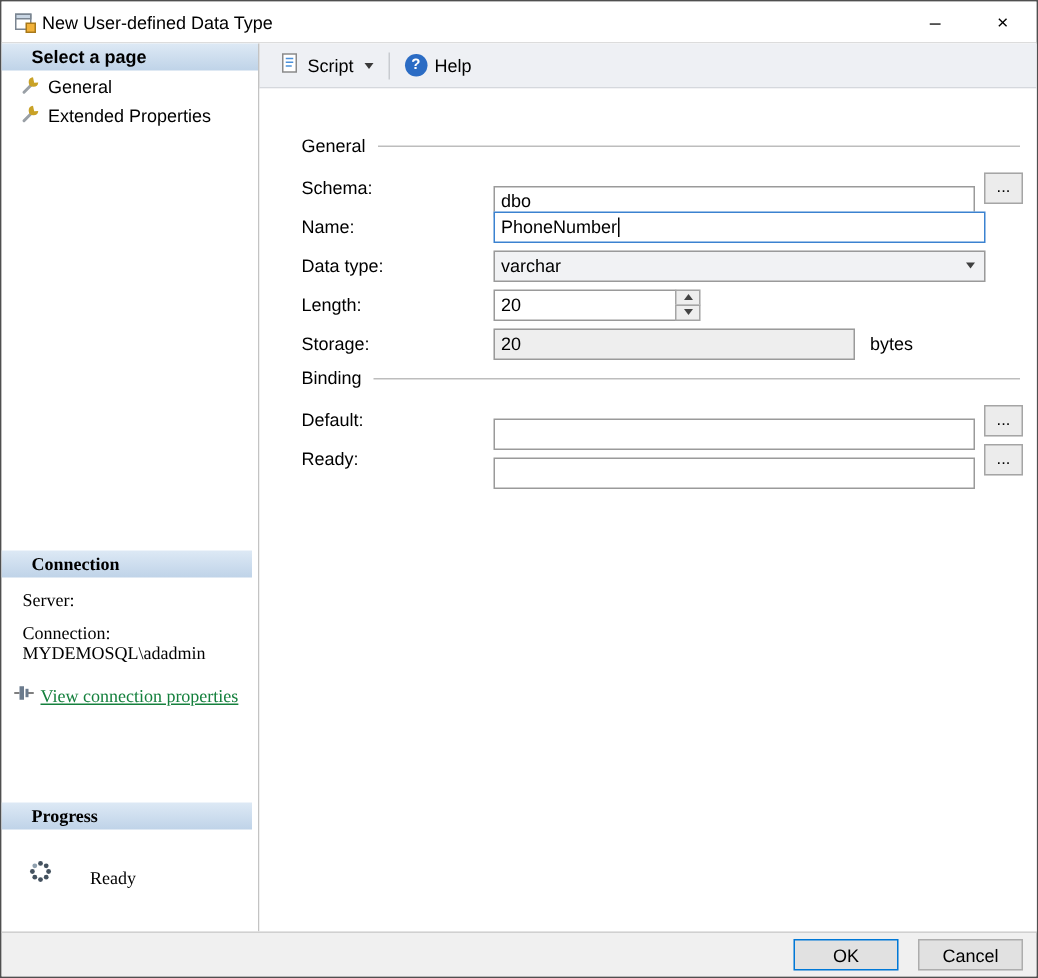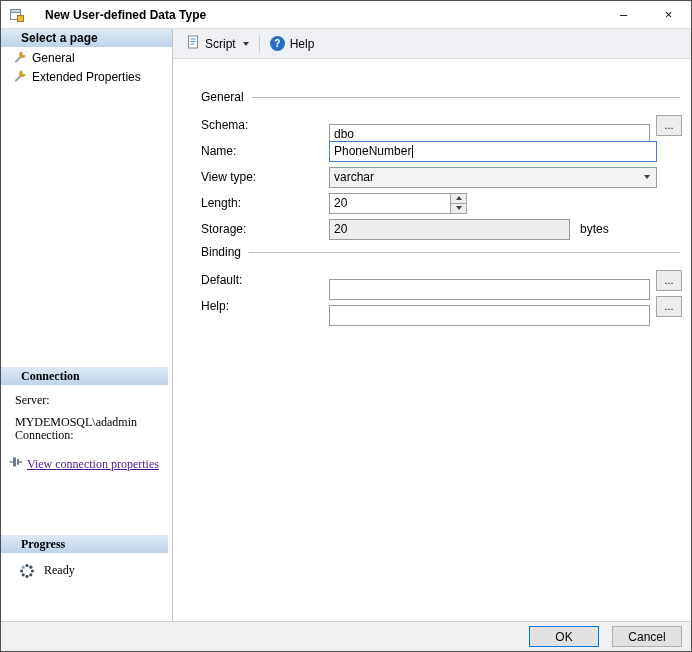--- a/index.html
+++ b/index.html
@@ -19,21 +19,21 @@
   }
   
   .titlebar {
     height: 28px;
     display: flex;
     align-items: center;
     background: #fff;
     border-bottom: 1px solid #dcdcdc;
   }
   .title-icon { margin-left: 8px; width: 16px; height: 16px; flex: none; display: flex; }
-  .title-text { margin-left: 20px; font-weight: bold; }
+  .title-text { margin-left: 3px; }
   .win-controls { margin-left: auto; display: flex; height: 100%; }
   .win-btn {
     width: 45px; height: 100%;
     display: flex; align-items: center; justify-content: center;
     font-size: 13px; cursor: default;
   }
   
   .bodyarea { position: absolute; top: 28px; left: 0; right: 0; bottom: 30px; display: flex; }
   .sidebar {
     position: relative;
@@ -53,22 +53,22 @@
     display: flex; align-items: center; gap: 5px;
     height: 16px; padding-left: 13px; margin-top: 3px;
     cursor: default;
   }
   .tree-item:first-of-type { margin-top: 5px; }
   .abs-block { position: absolute; left: 0; right: 4px; font-family: Liberation Serif, serif; }
   .connection-block { top: 338px; }
   .progress-block { top: 506px; }
   .kv { padding: 9px 0 0 14px; line-height: 13px; }
   .link-row { margin-top: 14px; padding-left: 8px; display: flex; align-items: center; gap: 4px; }
-  .link { color: #4c1d95; text-decoration: underline; cursor: pointer; }
-  .ready-row { margin-top: 10px; padding-left: 18px; display: flex; align-items: flex-start; gap: 9px; }
+  .link { color: #15803d; text-decoration: underline; cursor: pointer; }
+  .ready-row { margin-top: 20px; padding-left: 18px; display: flex; align-items: flex-end; gap: 25px; }
   
   .toolbar {
     height: 30px; flex: none;
     display: flex; align-items: center;
     padding-left: 7px;
     background: #eef0f4;
     border-bottom: 1px solid #d5d8dd;
   }
   .tool-btn {
     display: flex; align-items: center; gap: 5px;
@@ -192,22 +192,22 @@
         </span>
         <span>Extended Properties</span>
       </div>
 
       <div class="abs-block connection-block">
         <div class="section-header">Connection</div>
         <div class="kv">
           <div>Server:</div>
         </div>
         <div class="kv">
+          <div>Connection:</div>
           <div>MYDEMOSQL\adadmin</div>
-          <div>Connection:</div>
         </div>
         <div class="link-row">
           <span>
             <svg width="14" height="12" viewBox="0 0 14 12">
               <path d="M0.5 6 h3.5 M9.5 6 h4" stroke="#555" stroke-width="1"></path>
               <rect x="4" y="1.5" width="3" height="9" fill="#6b7b8d"></rect>
               <rect x="8" y="3.2" width="2" height="5.6" fill="#6b7b8d"></rect>
             </svg>
           </span>
           <span class="link">View connection properties</span>
@@ -273,21 +273,21 @@
 
         <div class="row">
           <span class="flabel">Name:</span>
           <div class="tb w328 focused">
             <span>PhoneNumber</span>
             <span class="caret"></span>
           </div>
         </div>
 
         <div class="row">
-          <span class="flabel">View type:</span>
+          <span class="flabel">Data type:</span>
           <div class="tb w328 combo">
             <span>varchar</span>
             <span class="combo-arrow"></span>
           </div>
         </div>
 
         <div class="row">
           <span class="flabel">Length:</span>
           <div class="tb w120">
             <span>20</span>
@@ -318,21 +318,21 @@
 
         <div class="row">
           <span class="flabel">Default:</span>
           <div class="tb w320">
             <span></span>
           </div>
           <button class="browse">...</button>
         </div>
 
         <div class="row">
-          <span class="flabel">Help:</span>
+          <span class="flabel">Ready:</span>
           <div class="tb w320">
             <span></span>
           </div>
           <button class="browse">...</button>
         </div>
 
       </div>
     </div>
   </div>
 

